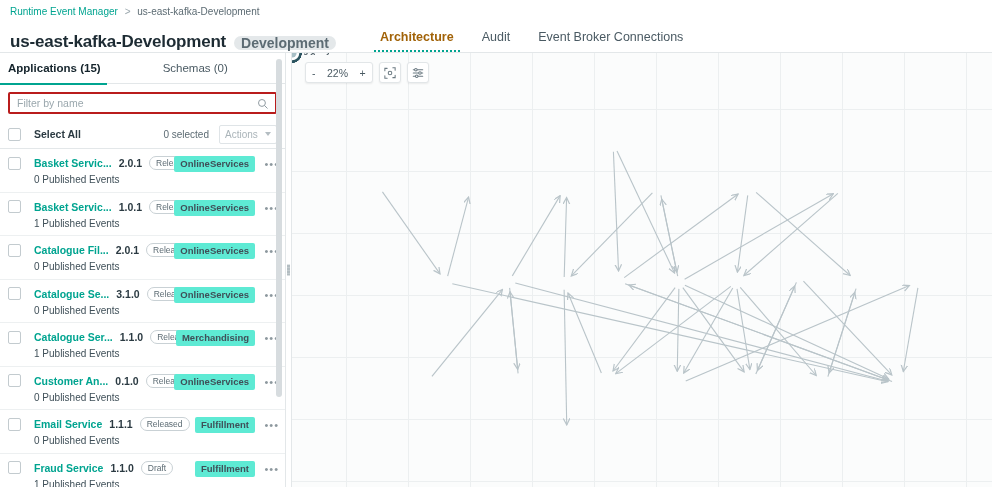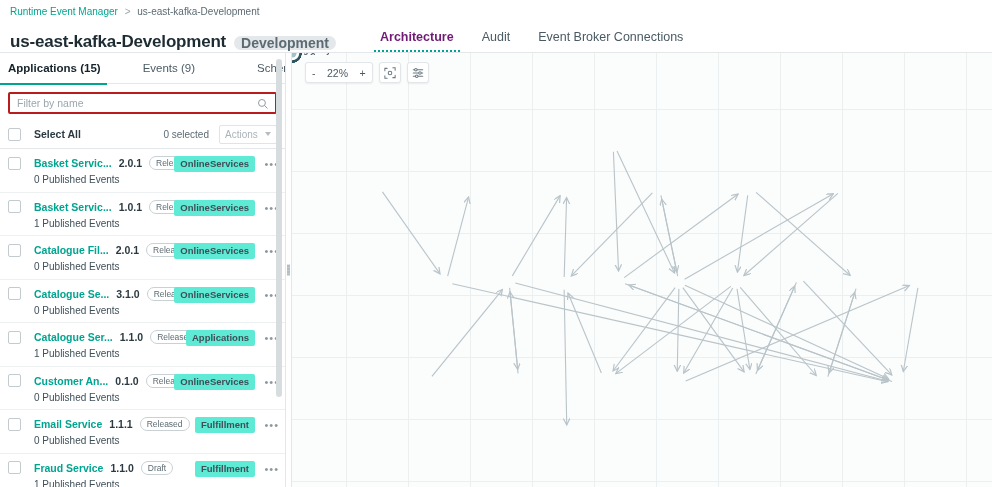--- a/index.html
+++ b/index.html
@@ -52,21 +52,21 @@
   }
   .top-tabs { display: flex; align-items: flex-end; margin-left: 30px; gap: 0; }
   .top-tab {
     font-size: 12.5px;
     color: #4a5a63;
     padding: 4px 14px 8px 14px;
     position: relative;
     cursor: pointer;
     white-space: nowrap;
   }
-  .top-tab.active { font-weight: bold; color: #701a75; }
+  .top-tab.active { font-weight: bold; color: #a16207; }
   .top-tab.active::after {
     content: "";
     position: absolute;
     left: 8px; right: 8px; bottom: 0;
     height: 2px;
     background: repeating-linear-gradient(to right, #00a490 0 2px, transparent 2px 4px);
   }
   .header-rule { height: 1px; background: #e3e7e9; width: 100%; }
 
   
@@ -277,21 +277,20 @@
       <div class="top-tab">Event Broker Connections</div>
     </div>
   </div>
   <div class="header-rule"></div>
 
   <div class="body">
 
     <div class="sidebar">
       <div class="sub-tabs">
         <div class="sub-tab active">Applications (15)</div>
-        <div class="sub-tab t-events">Events (9)</div>
         <div class="sub-tab t-schemas">Schemas (0)</div>
       </div>
 
       <div class="filter-wrap">
         <div class="filter-box">
           <input type="text" placeholder="Filter by name" style="">
           <svg class="search-icon" viewBox="0 0 16 16">
             <circle cx="6.6" cy="6.6" r="4.6" fill="none" stroke="#8d989e" stroke-width="1.3"></circle>
             <line x1="10" y1="10" x2="14" y2="14" stroke="#8d989e" stroke-width="1.3"></line>
           </svg>
@@ -353,21 +352,21 @@
             <div class="kebab">•••</div>
             <div class="pub-events">0 Published Events</div>
           </div>
           <div class="row">
             <div class="row-top">
               <div class="cb"></div>
               <span class="app-name">Catalogue Ser...</span>
               <span class="app-ver">1.1.0</span>
               <span class="state-pill">Released</span>
             </div>
-            <div class="domain-pill">Applications</div>
+            <div class="domain-pill">Merchandising</div>
             <div class="kebab">•••</div>
             <div class="pub-events">1 Published Events</div>
           </div>
           <div class="row">
             <div class="row-top">
               <div class="cb"></div>
               <span class="app-name">Customer An...</span>
               <span class="app-ver">0.1.0</span>
               <span class="state-pill">Released</span>
             </div>

